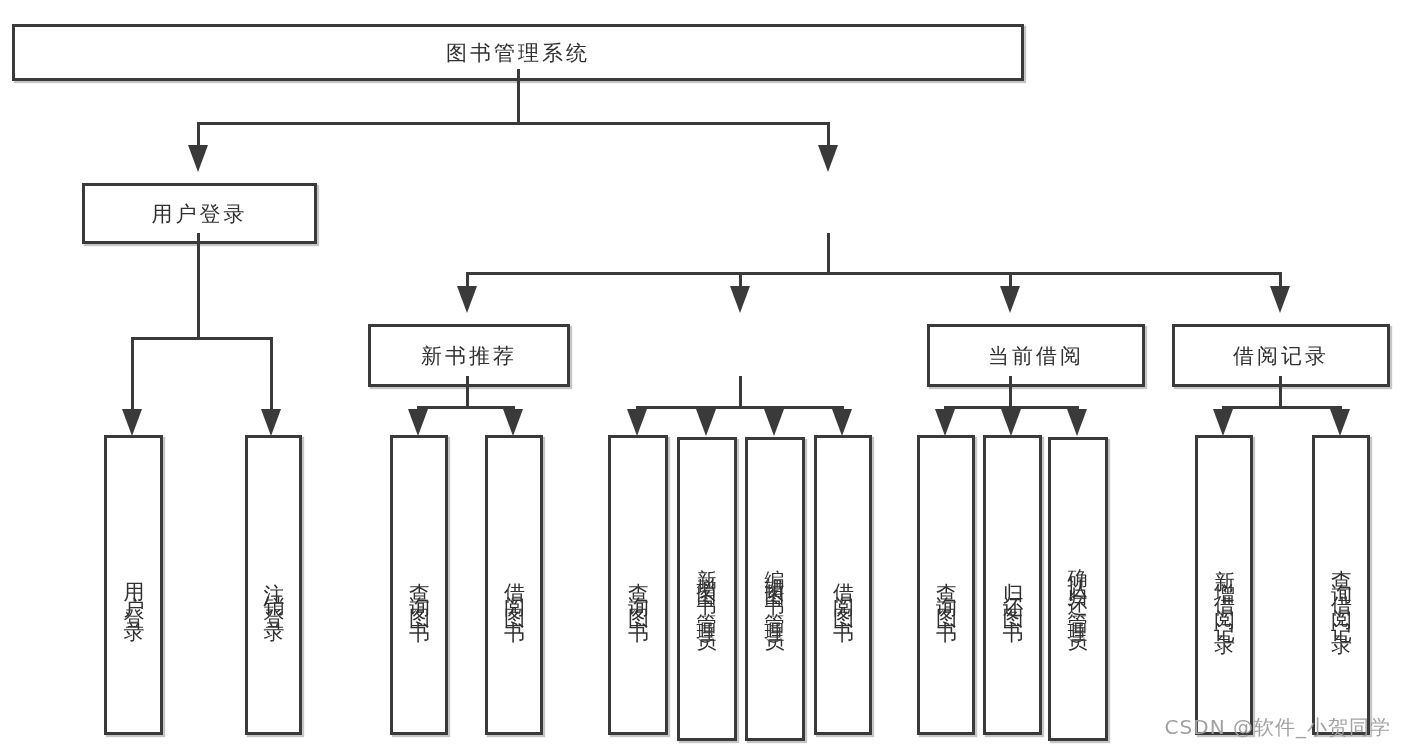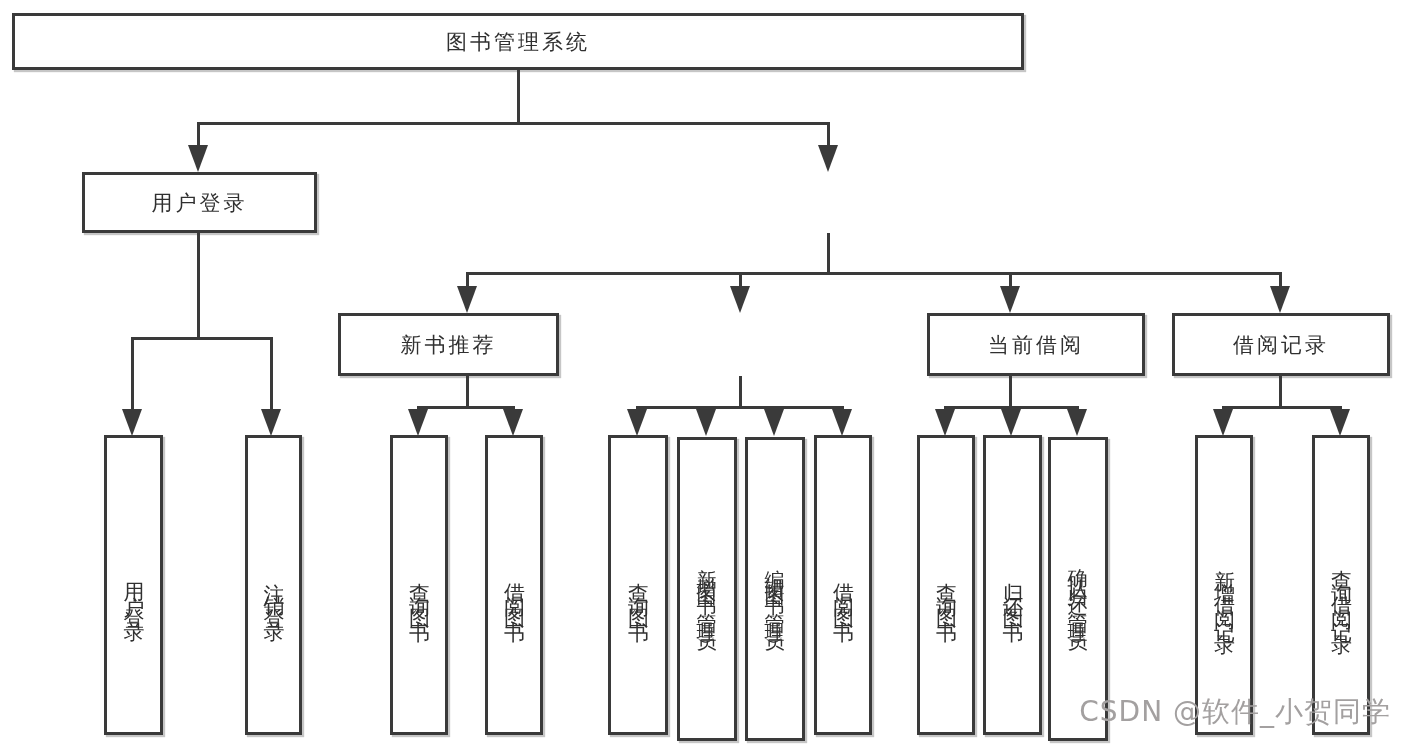--- a/index.html
+++ b/index.html
@@ -13,40 +13,40 @@
   #canvas{
     position:relative;width:1405px;height:747px;background:#fff;overflow:hidden;
   }
   .node{
     position:absolute;box-sizing:border-box;
     border:3px solid var(--line);background:#fff;
     display:flex;align-items:center;justify-content:center;
     box-shadow:2px 2px 1px var(--shadow);
     color:var(--text);
   }
-  .hnode{font-size:21px;letter-spacing:3px;white-space:nowrap;}
+  .hnode{font-size:21px;letter-spacing:3px;white-space:nowrap;margin-top:11px;}
   .vnode .leaf-label{
     writing-mode:vertical-rl;
     font-size:21px;letter-spacing:13px;line-height:1;
     padding-top:13px; 
     color:var(--text);
   }
   .vnode .leaf-label.long{font-size:20px;letter-spacing:9px;padding-top:9px;}
   .vline,.hline{position:absolute;background:var(--line);}
   .vline{width:3px;}
   .hline{height:3px;}
   .arrow{
     position:absolute;width:0;height:0;
     border-left:10px solid transparent;
     border-right:10px solid transparent;
     border-top:27px solid var(--line);
   }
   .watermark{
-    position:absolute;right:14px;bottom:16px;
-    font-size:28px;color:var(--watermark);letter-spacing:1px;white-space:nowrap;
+    position:absolute;right:14px;bottom:6px;
+    font-size:20px;color:var(--watermark);letter-spacing:1px;white-space:nowrap;
   }
 </style>
 </head>
 <body>
 
 <div id="canvas">
 
   <div class="node hnode" style="left:12px;top:13px;width:1012px;height:57px;">
     <span>图书管理系统</span>
   </div>
@@ -73,21 +73,21 @@
   <div class="hline" style="left:466px;top:272px;width:816px;"></div>
   <div class="vline" style="left:466px;top:272px;height:15px;"></div>
   <div class="arrow" style="left:457px;top:286px;"></div>
   <div class="vline" style="left:739px;top:272px;height:15px;"></div>
   <div class="arrow" style="left:730px;top:286px;"></div>
   <div class="vline" style="left:1009px;top:272px;height:15px;"></div>
   <div class="arrow" style="left:1000px;top:286px;"></div>
   <div class="vline" style="left:1279px;top:272px;height:15px;"></div>
   <div class="arrow" style="left:1270px;top:286px;"></div>
 
-  <div class="node hnode" style="left:338px;top:313px;width:221px;height:63px;">
+  <div class="node hnode" style="left:368px;top:313px;width:202px;height:63px;">
     <span>新书推荐</span>
   </div>
   <div class="node hnode" style="left:927px;top:313px;width:218px;height:63px;">
     <span>当前借阅</span>
   </div>
   <div class="node hnode" style="left:1172px;top:313px;width:218px;height:63px;">
     <span>借阅记录</span>
   </div>
 
   <div class="vline" style="left:466px;top:376px;height:30px;"></div>

